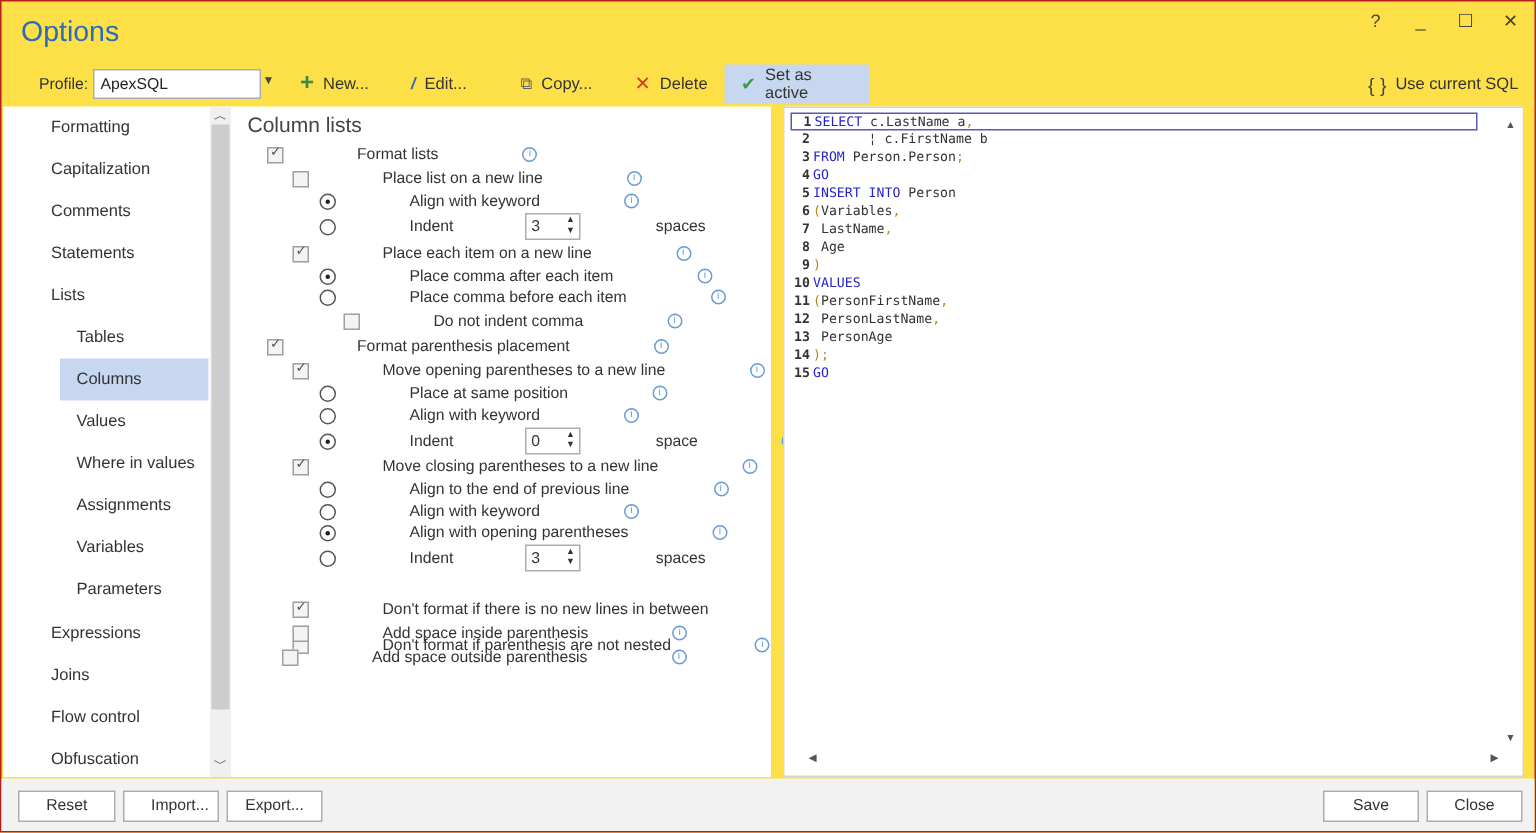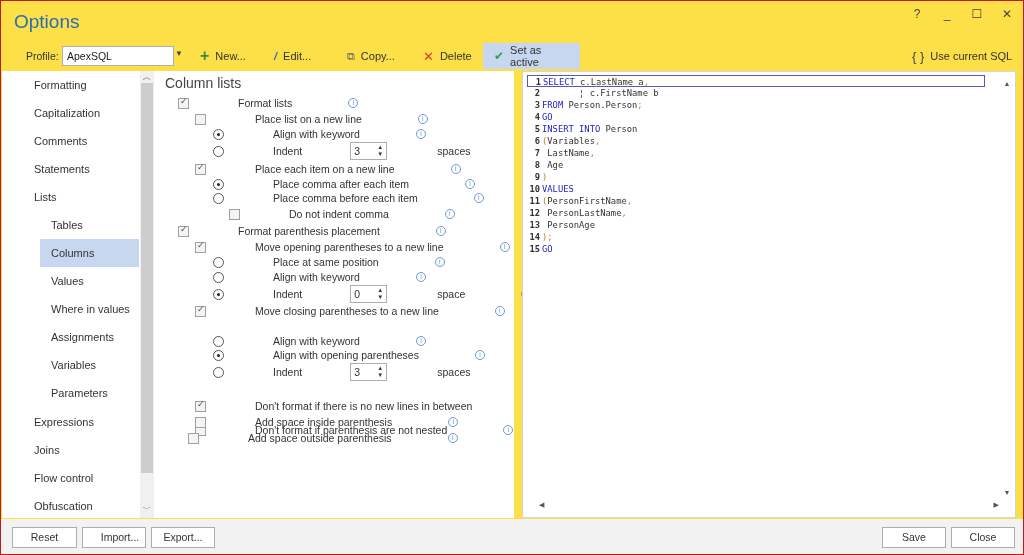--- a/index.html
+++ b/index.html
@@ -202,20 +202,25 @@
           <span class="arrows">▲<br>▼</span>
         </span>
       <span>space</span>
       <span class="info">i</span>
     </div>
     <div class="opt" style="left:41px;top:232px;">
       <span class="cb checked"></span>
       <span>Move closing parentheses to a new line</span>
       <span class="info">i</span>
     </div>
+    <div class="opt" style="left:59px;top:247px;">
+      <span class="rb"></span>
+      <span>Align to the end of previous line</span>
+      <span class="info">i</span>
+    </div>
     <div class="opt" style="left:59px;top:262px;">
       <span class="rb"></span>
       <span>Align with keyword</span>
       <span class="info">i</span>
     </div>
     <div class="opt" style="left:59px;top:276px;">
       <span class="rb checked"></span>
       <span>Align with opening parentheses</span>
       <span class="info">i</span>
     </div>

